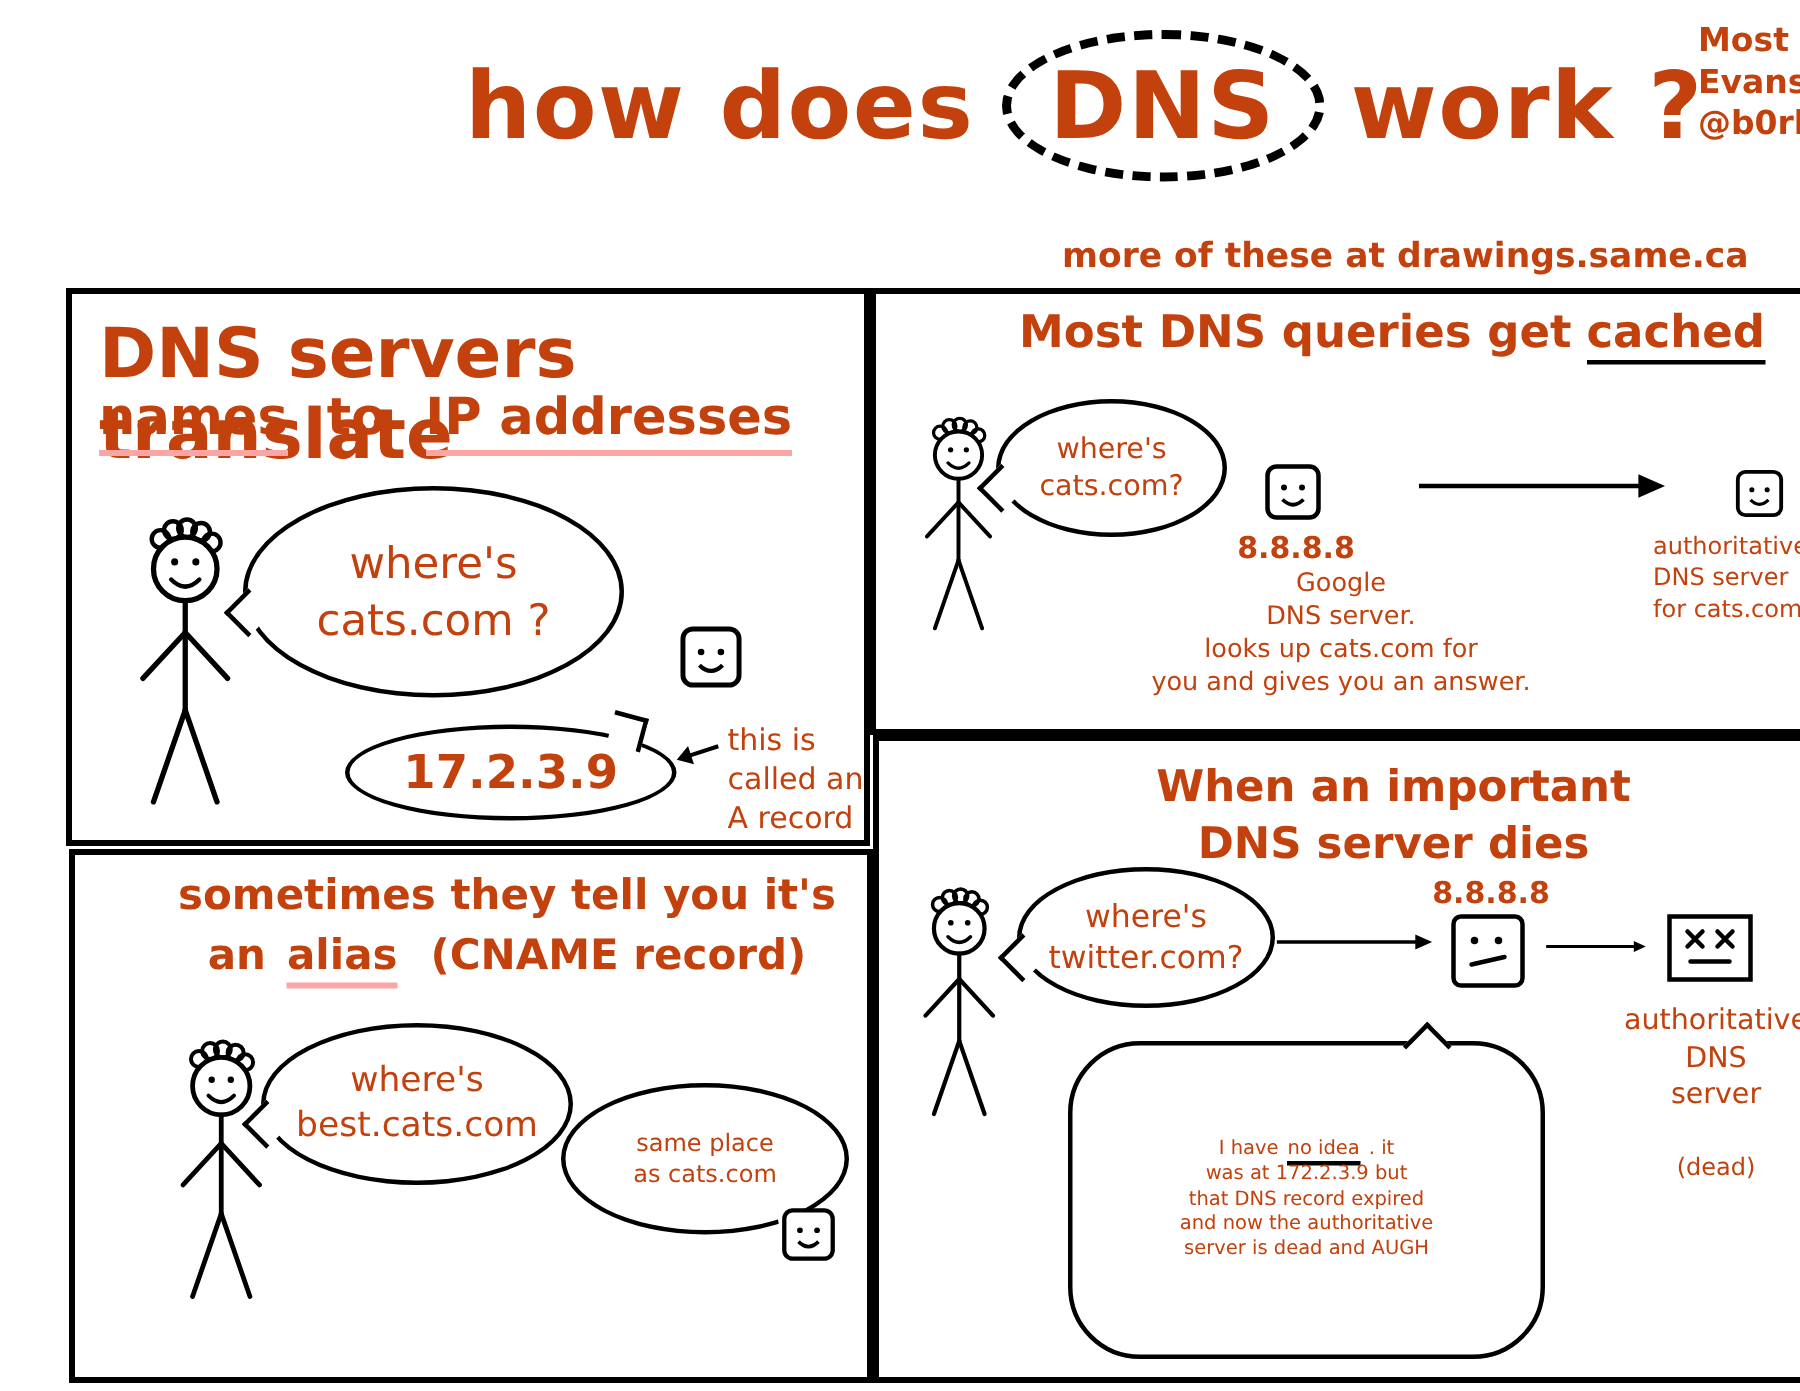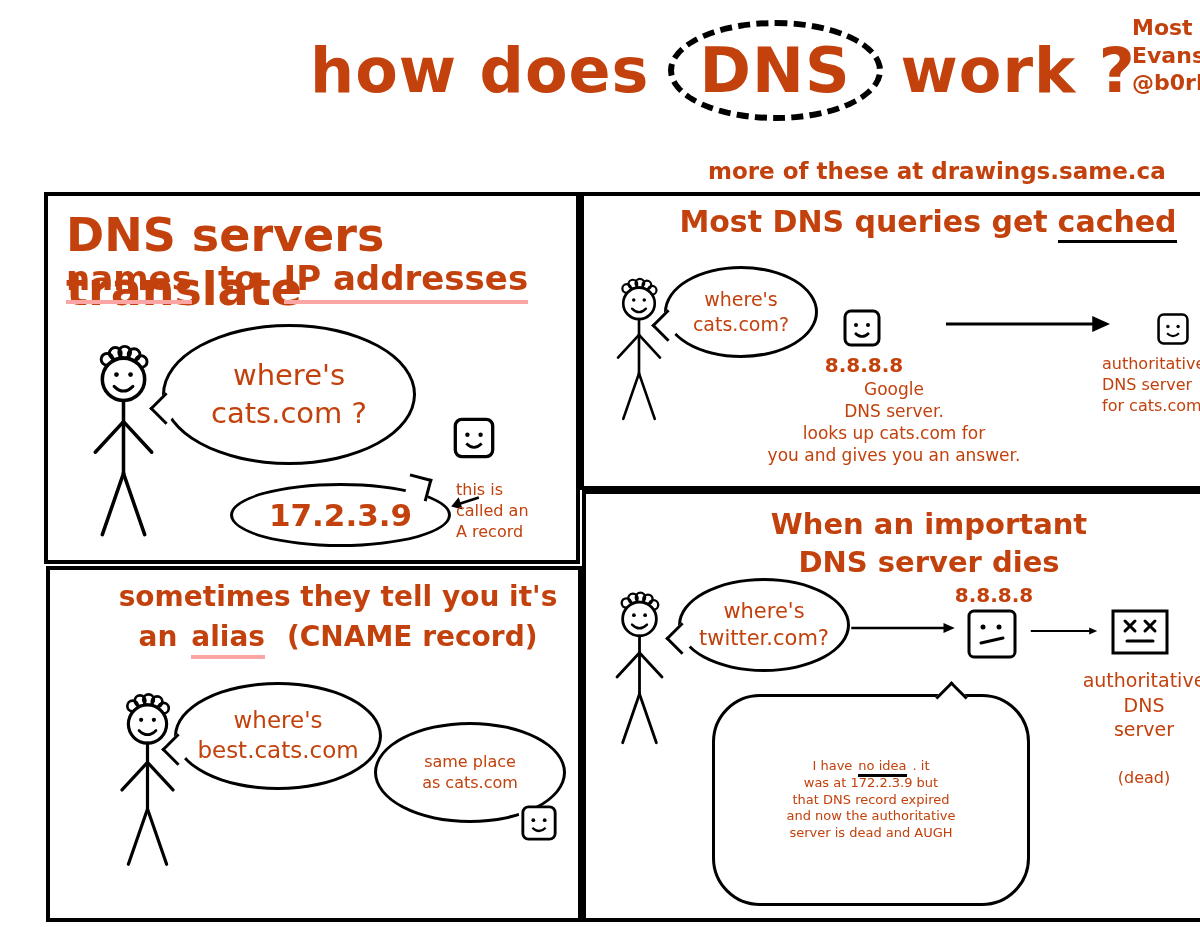--- a/index.html
+++ b/index.html
@@ -82,21 +82,21 @@
           <path d="M13,25 Q20,32 27,25" stroke-width="2.5"></path>
         </g>
     </svg>
 
     <div class="bubble" style="left:182px;top:287px;width:215px;height:58px;font-size:31px;font-weight:bold;"><i class="tail tail-upright"></i><span>17.2.3.9</span></div>
 
     <svg class="iconsvg" style="left:400px;top:296px;width:34px;height:20px;transform:rotate(-18deg);" viewBox="0 0 36 22">
       <line x1="34" y1="11" x2="10" y2="11" stroke="#000" stroke-width="3"></line>
         <polygon points="13,4 2,11 13,18" fill="#000"></polygon>
     </svg>
-    <div class="note" style="left:408px;top:284px;font-size:16px;">this is
+    <div class="note" style="left:437px;top:284px;font-size:20px;">this is
 called an
 A record</div>
   </section>
 
   <section class="panel" style="left:548px;top:192px;width:640px;height:290px;">
     <div class="heading center" style="top:8px;font-size:30px;"><span>Most DNS queries get</span><span class="u3" style="margin-left:10px;">cached</span></div>
 
     <svg class="figure" style="left:20px;top:78px;width:70px;height:155px;" viewBox="0 0 80 170">
       <g fill="none" stroke="#000" stroke-width="3" stroke-linecap="round">
         <circle cx="26" cy="13" r="5" stroke-width="2.5"></circle>

